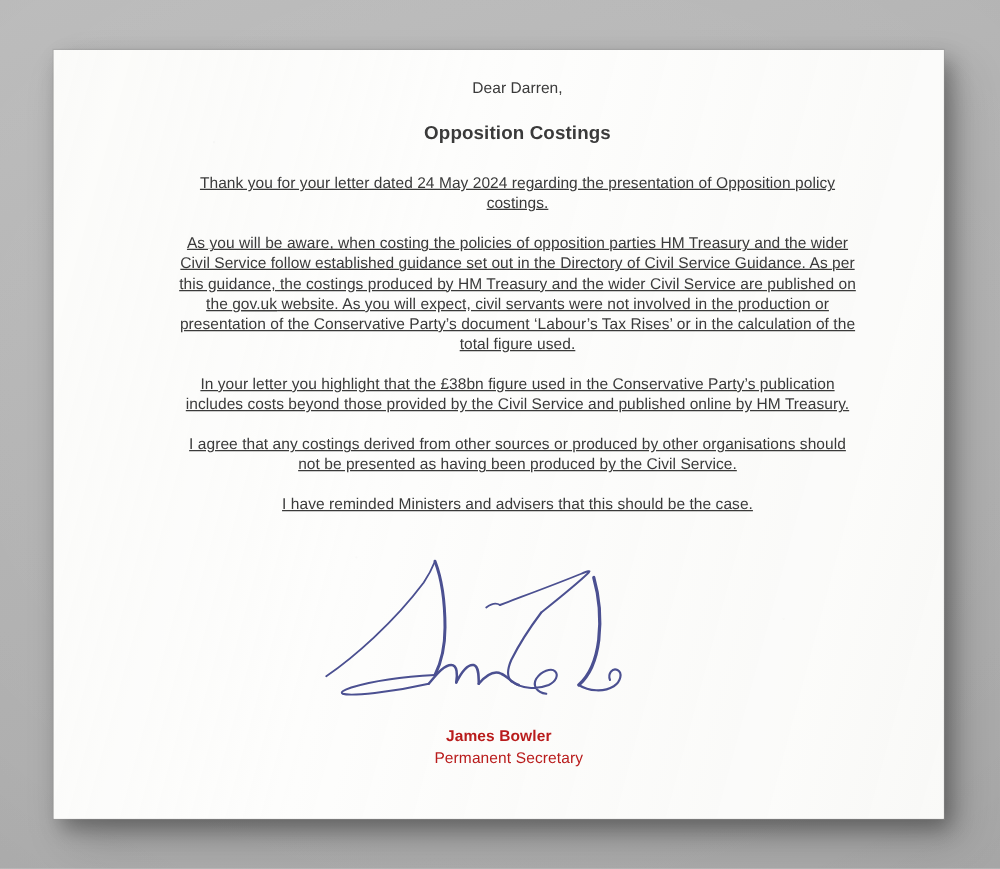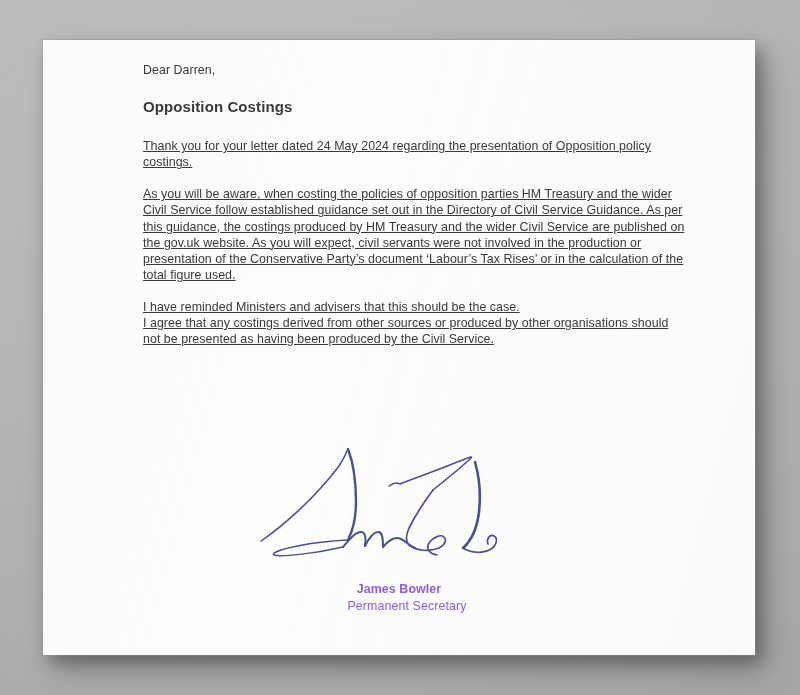--- a/index.html
+++ b/index.html
@@ -56,20 +56,21 @@
 
   .letter-body {
     position: absolute;
     left: 100px;
     top: 22px;
     width: 542px;
     color: #3a3a3a;
     font-size: 12.4px;
     line-height: 16.1px;
     letter-spacing: 0.05px;
+    text-align: center;
     -webkit-font-smoothing: antialiased;
   }
 
   .salutation {
     margin: 0 0 21px 0;
   }
 
   .subject {
     margin: 0 0 23px 0;
     font-weight: bold;
@@ -106,21 +107,21 @@
     width: 300px;
     height: 150px;
   }
 
   .sign-off {
     position: absolute;
     left: 0;
     right: 0;
     top: 541px;
     text-align: center;
-    color: #8b5cf6;
+    color: #b91c1c;
   }
   .signer-name {
     font-size: 12.4px;
     font-weight: bold;
     line-height: 17px;
     letter-spacing: 0.1px;
   }
   .signer-title {
     font-size: 12.4px;
     line-height: 17px;
@@ -138,24 +139,25 @@
   <div class="letter-body">
 
     <p class="salutation">Dear Darren,</p>
 
     <p class="subject">Opposition Costings</p>
 
     <p class="para">Thank you for your letter dated 24 May 2024 regarding the presentation of Opposition policy costings.</p>
 
     <p class="para"><span>As you will be aware, when costing the policies of opposition parties HM Treasury and the wider Civil Service follow established guidance set out in the Directory of Civil Service Guidance. As per this guidance, the costings produced by HM Treasury and the wider Civil Service are published on the </span><a class="link" href="#">gov.uk</a><span> website. As you will expect, civil servants were not involved in the production or presentation of the Conservative Party’s document ‘Labour’s Tax Rises’ or in the calculation of the total figure used.</span></p>
 
+    <p class="para">In your letter you highlight that the £38bn figure used in the Conservative Party’s publication includes costs beyond those provided by the Civil Service and published online by HM Treasury.</p>
+
+    <p class="para">I agree that any costings derived from other sources or produced by other organisations should not be presented as having been produced by the Civil Service.</p>
 
     <p class="para tight-last">I have reminded Ministers and advisers that this should be the case.</p>
-
-    <p class="para">I agree that any costings derived from other sources or produced by other organisations should not be presented as having been produced by the Civil Service.</p>
 
   </div>
 
   <div class="signature-area">
     <svg class="signature-svg" viewBox="0 0 300 150" aria-hidden="true">
       <g fill="none" stroke="#4b5091" stroke-linecap="round" stroke-linejoin="round">
 
         <path d="M18 113 C 40 98, 72 70, 96 38 C 100 32, 103 26, 105 21" stroke-width="1.5"></path>
 
         <path d="M105 21 C 110 34, 113 54, 113 74 C 113 90, 110 102, 105 112" stroke-width="2.4"></path>

